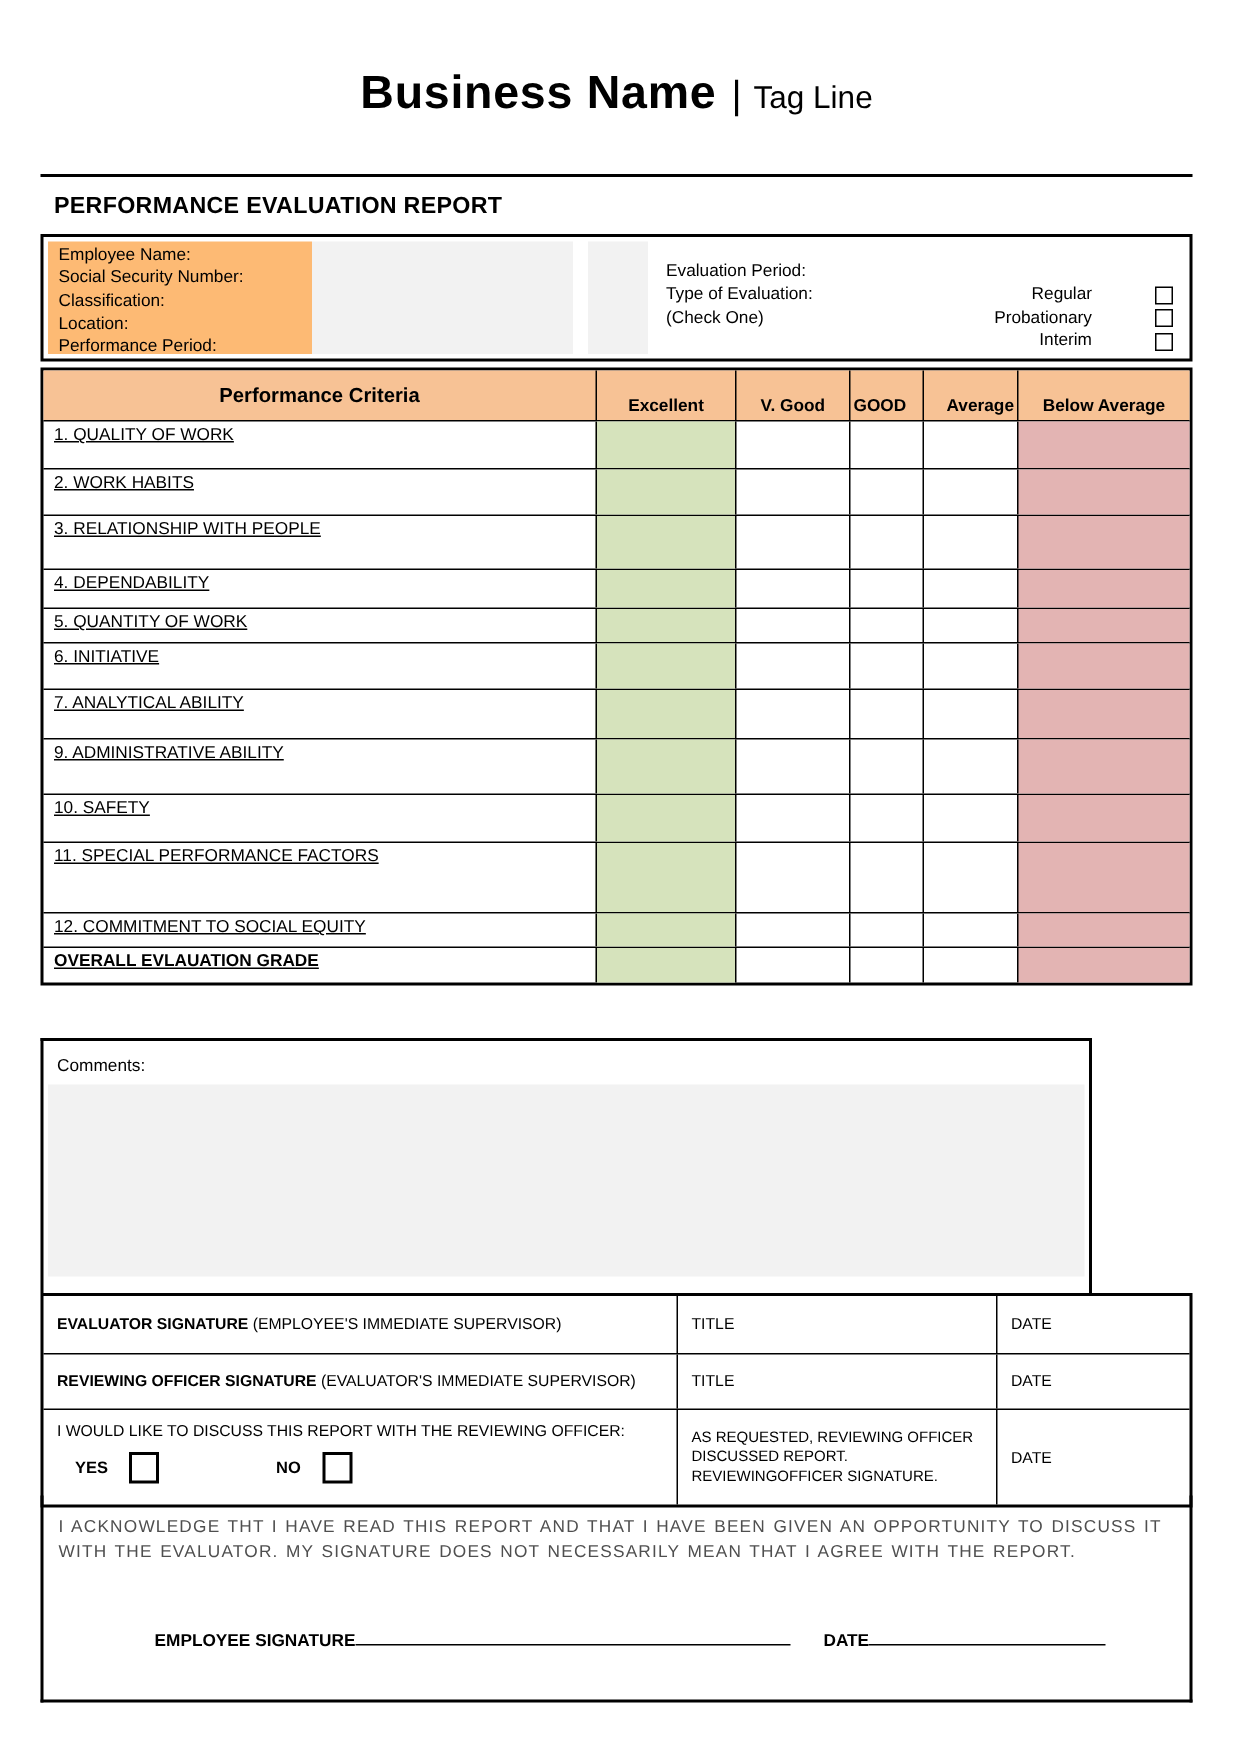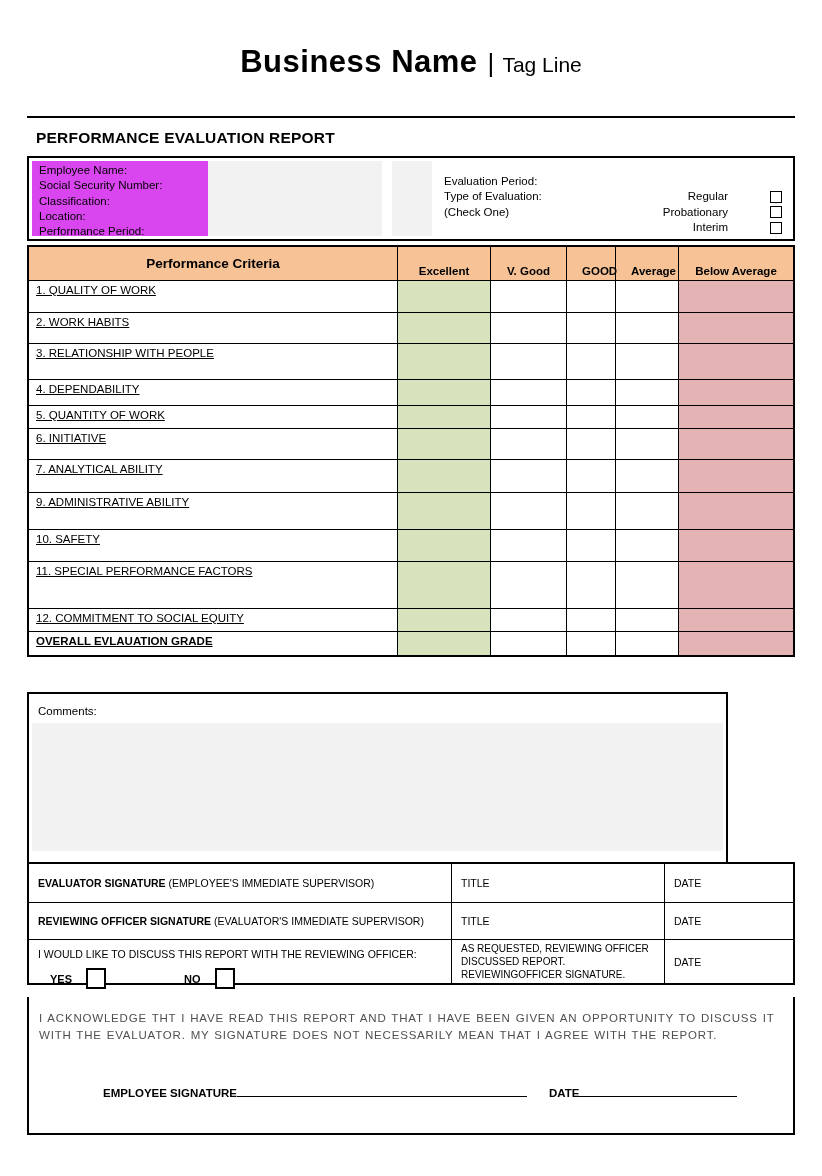--- a/index.html
+++ b/index.html
@@ -10,42 +10,42 @@
   .masthead { position:absolute; top:44px; left:0; width:822px; text-align:center; white-space:nowrap; }
   .biz-name { font-size:31px; font-weight:bold; letter-spacing:0.5px; }
   .sep { font-size:26px; font-weight:300; padding:0 8px 0 10px; }
   .tag-line { font-size:21px; }
   .rule { position:absolute; top:116px; left:27px; width:768px; border-top:2px solid #000; }
 
   .section-title { position:absolute; top:129px; left:36px; font-size:15.5px; font-weight:bold; letter-spacing:0.2px; }
 
   
   .info-box { position:absolute; top:156px; left:27px; width:768px; height:85px; border:2px solid #000; display:flex; padding:3px; background:#fff; }
-  .info-labels { width:176px; background:#d946ef; padding:2px 0 0 7px; font-size:11.5px; line-height:15.3px; }
+  .info-labels { width:176px; background:#fdba74; padding:2px 0 0 7px; font-size:11.5px; line-height:15.3px; }
   .info-input { width:174px; background:#F2F2F2; }
   .info-gap { width:10px; }
   .info-small { width:40px; background:#F2F2F2; }
   .info-right { flex:1; display:flex; padding:13px 8px 0 12px; font-size:11.5px; line-height:15.3px; }
   .ir-labels div { height:15.3px; }
   .ir-options { margin-left:auto; padding-top:15.3px; }
   .opt-row { display:flex; align-items:center; justify-content:flex-end; height:15.3px; }
   .opt-row span.opt-label { text-align:right; }
   .cb { width:12px; height:12px; border:1.5px solid #000; background:#fff; margin-left:42px; flex:none; }
 
   
   .ptable { position:absolute; top:245px; left:27px; width:768px; border:2px solid #000; background:#fff; }
   .trow { display:flex; border-top:1px solid #000; }
   .trow:first-child { border-top:0; }
   .tc { border-left:1px solid #000; }
   .tc:first-child { border-left:0; }
   .c1 { width:368px; } .c2 { width:93px; } .c3 { width:76px; } .c4 { width:49px; } .c5 { width:63px; } .c6 { flex:1; }
   .thead { height:33px; background:#F7C295; }
   .th-criteria { display:flex; align-items:center; justify-content:center; font-size:13.5px; font-weight:bold; }
   .th { display:flex; align-items:flex-end; justify-content:center; font-size:11.5px; font-weight:bold; padding-bottom:3px; }
-  .th.left { justify-content:flex-start; padding-left:15px; }
+  .th.left { justify-content:flex-start; padding-left:2px; }
   .th.right { justify-content:flex-end; padding-right:2px; }
   .label-cell { font-size:11.5px; padding:3px 0 0 7px;text-decoration:underline; }
   .excellent { background:#D6E3BC; }
   .below { background:#E3B4B3; }
   .overall .label-cell { font-weight:bold; }
 
   
   .comments-box { position:absolute; top:692px; left:27px; width:701px; height:170px; border:2px solid #000; border-bottom:0; padding:3px; }
   .comments-label { font-size:11.5px; padding:8px 0 6px 6px; }
   .comments-area { background:#F2F2F2; height:128px; width:100%; }
@@ -248,21 +248,21 @@
       <div class="sc s1">
         <span><span class="b">REVIEWING OFFICER SIGNATURE</span>&nbsp;<span>(EVALUATOR'S IMMEDIATE SUPERVISOR)</span></span>
       </div>
       <div class="sc s2">
           <span>TITLE</span>
         </div>
       <div class="sc s3">
           <span>DATE</span>
         </div>
     </div>
-    <div class="srow" style="height:44px">
+    <div class="srow" style="height:64px">
       <div class="sc s1 discuss">
         <div>I WOULD LIKE TO DISCUSS THIS REPORT WITH THE REVIEWING OFFICER:</div>
         <div class="yn">
           <span class="b">YES</span>
           <span class="cb2"></span>
           <span class="b no">NO</span>
           <span class="cb2"></span>
         </div>
       </div>
       <div class="sc s2 smalltxt">AS REQUESTED, REVIEWING OFFICER DISCUSSED REPORT. REVIEWINGOFFICER SIGNATURE.</div>

